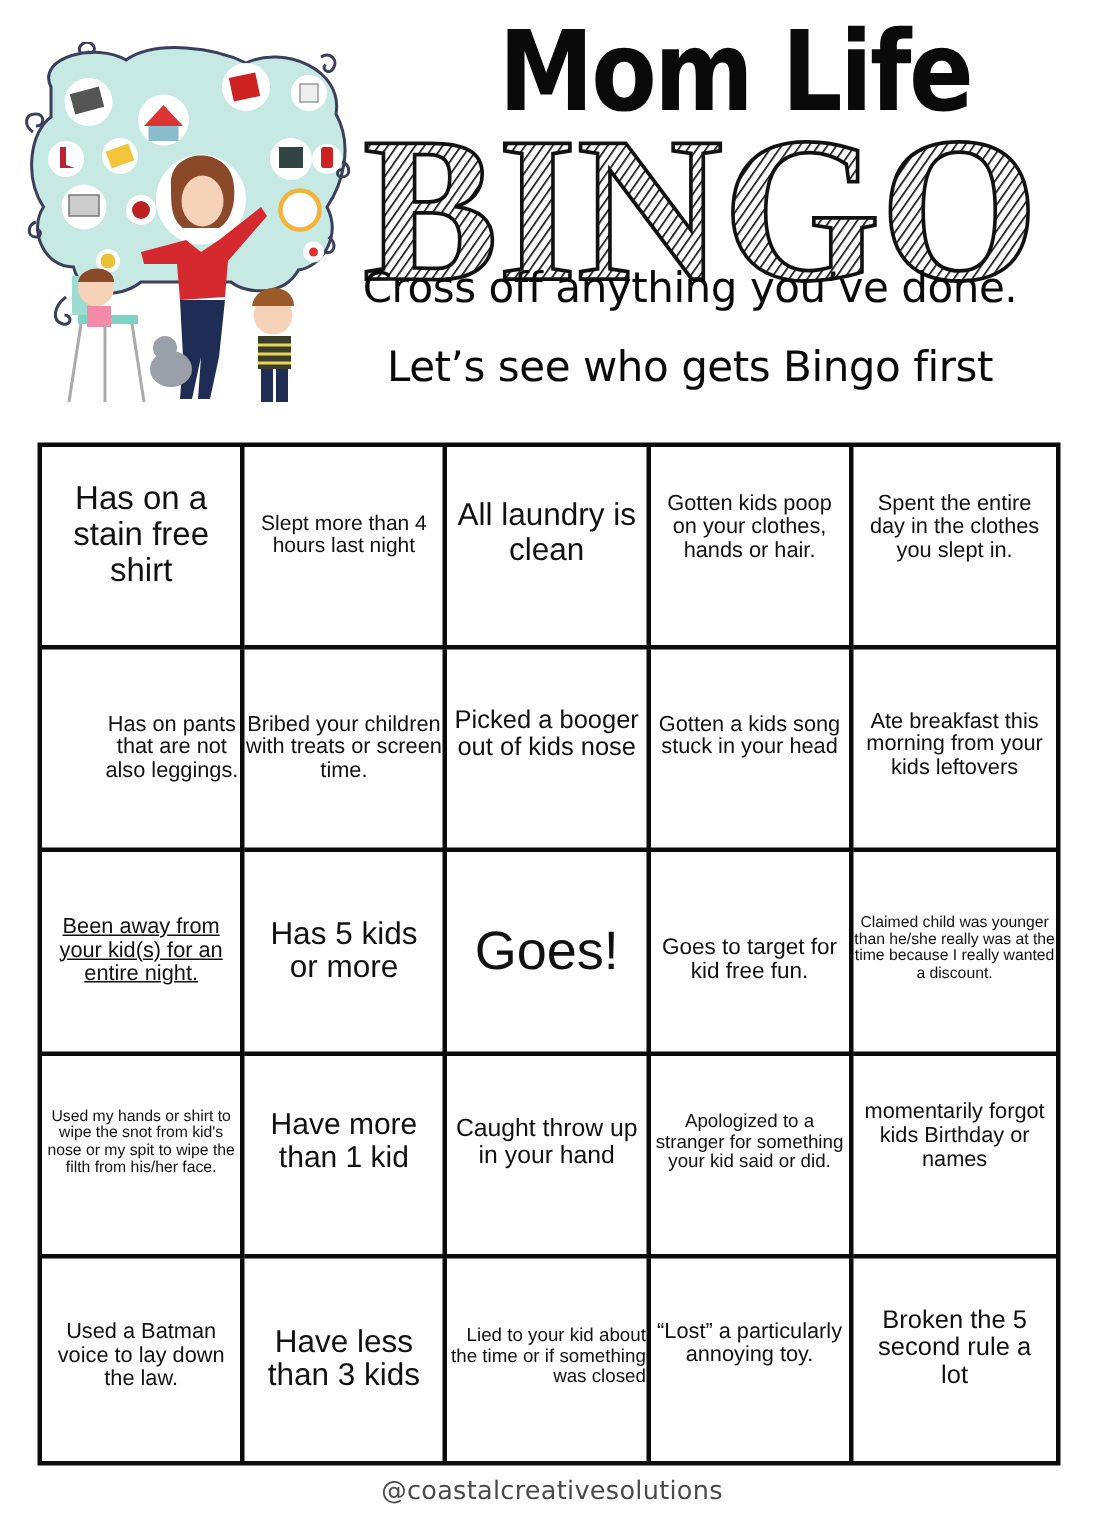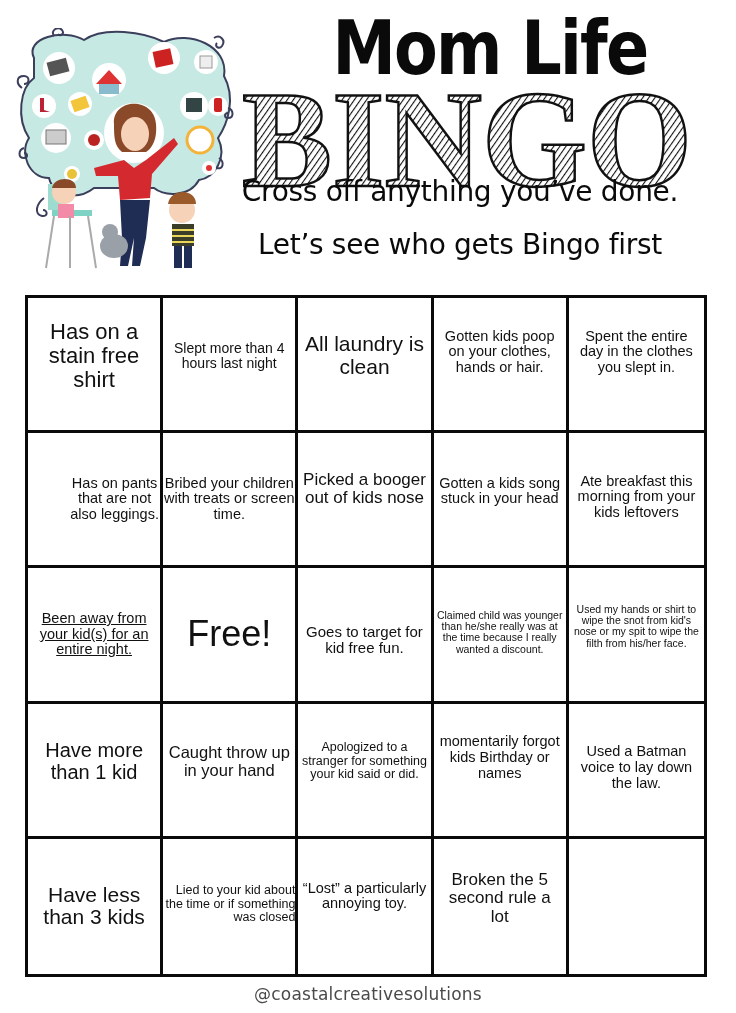--- a/index.html
+++ b/index.html
@@ -149,21 +149,24 @@
     <div class="cell">
       <span style="font-size: 14.5px; max-width: 134px; transform: translateY(-8px);">Gotten a kids song stuck in your head</span>
     </div>
     <div class="cell">
       <span style="font-size: 14.5px; max-width: 132px; transform: translateY(-2px);">Ate breakfast this morning from your kids leftovers</span>
     </div>
     <div class="cell">
       <span style="font-size: 14.5px; max-width: 124px; transform: translateY(0px); text-decoration: underline;">Been away from your kid(s) for an entire night.</span>
     </div>
     <div class="cell">
-      <span style="font-size: 36px; max-width: 134px; transform: translateY(0px);">Free!</span>
+      <span style="font-size: 21px; max-width: 100px; transform: translateY(0px);">Has 5 kids or more</span>
+    </div>
+    <div class="cell">
+      <span style="font-size: 36px; max-width: 134px; transform: translateY(0px);">Goes!</span>
     </div>
     <div class="cell">
       <span style="font-size: 15px; max-width: 132px; transform: translateY(0px); margin-top: 11px;">Goes to target for kid free fun.</span>
     </div>
     <div class="cell">
       <span style="font-size: 10.5px; max-width: 134px; transform: translateY(-2px);">Claimed child was younger than he/she really was at the time because I really wanted a discount.</span>
     </div>
     <div class="cell">
       <span style="font-size: 10.5px; max-width: 130px; transform: translateY(-8px);">Used my hands or shirt to wipe the snot from kid's nose or my spit to wipe the filth from his/her face.</span>
     </div>

